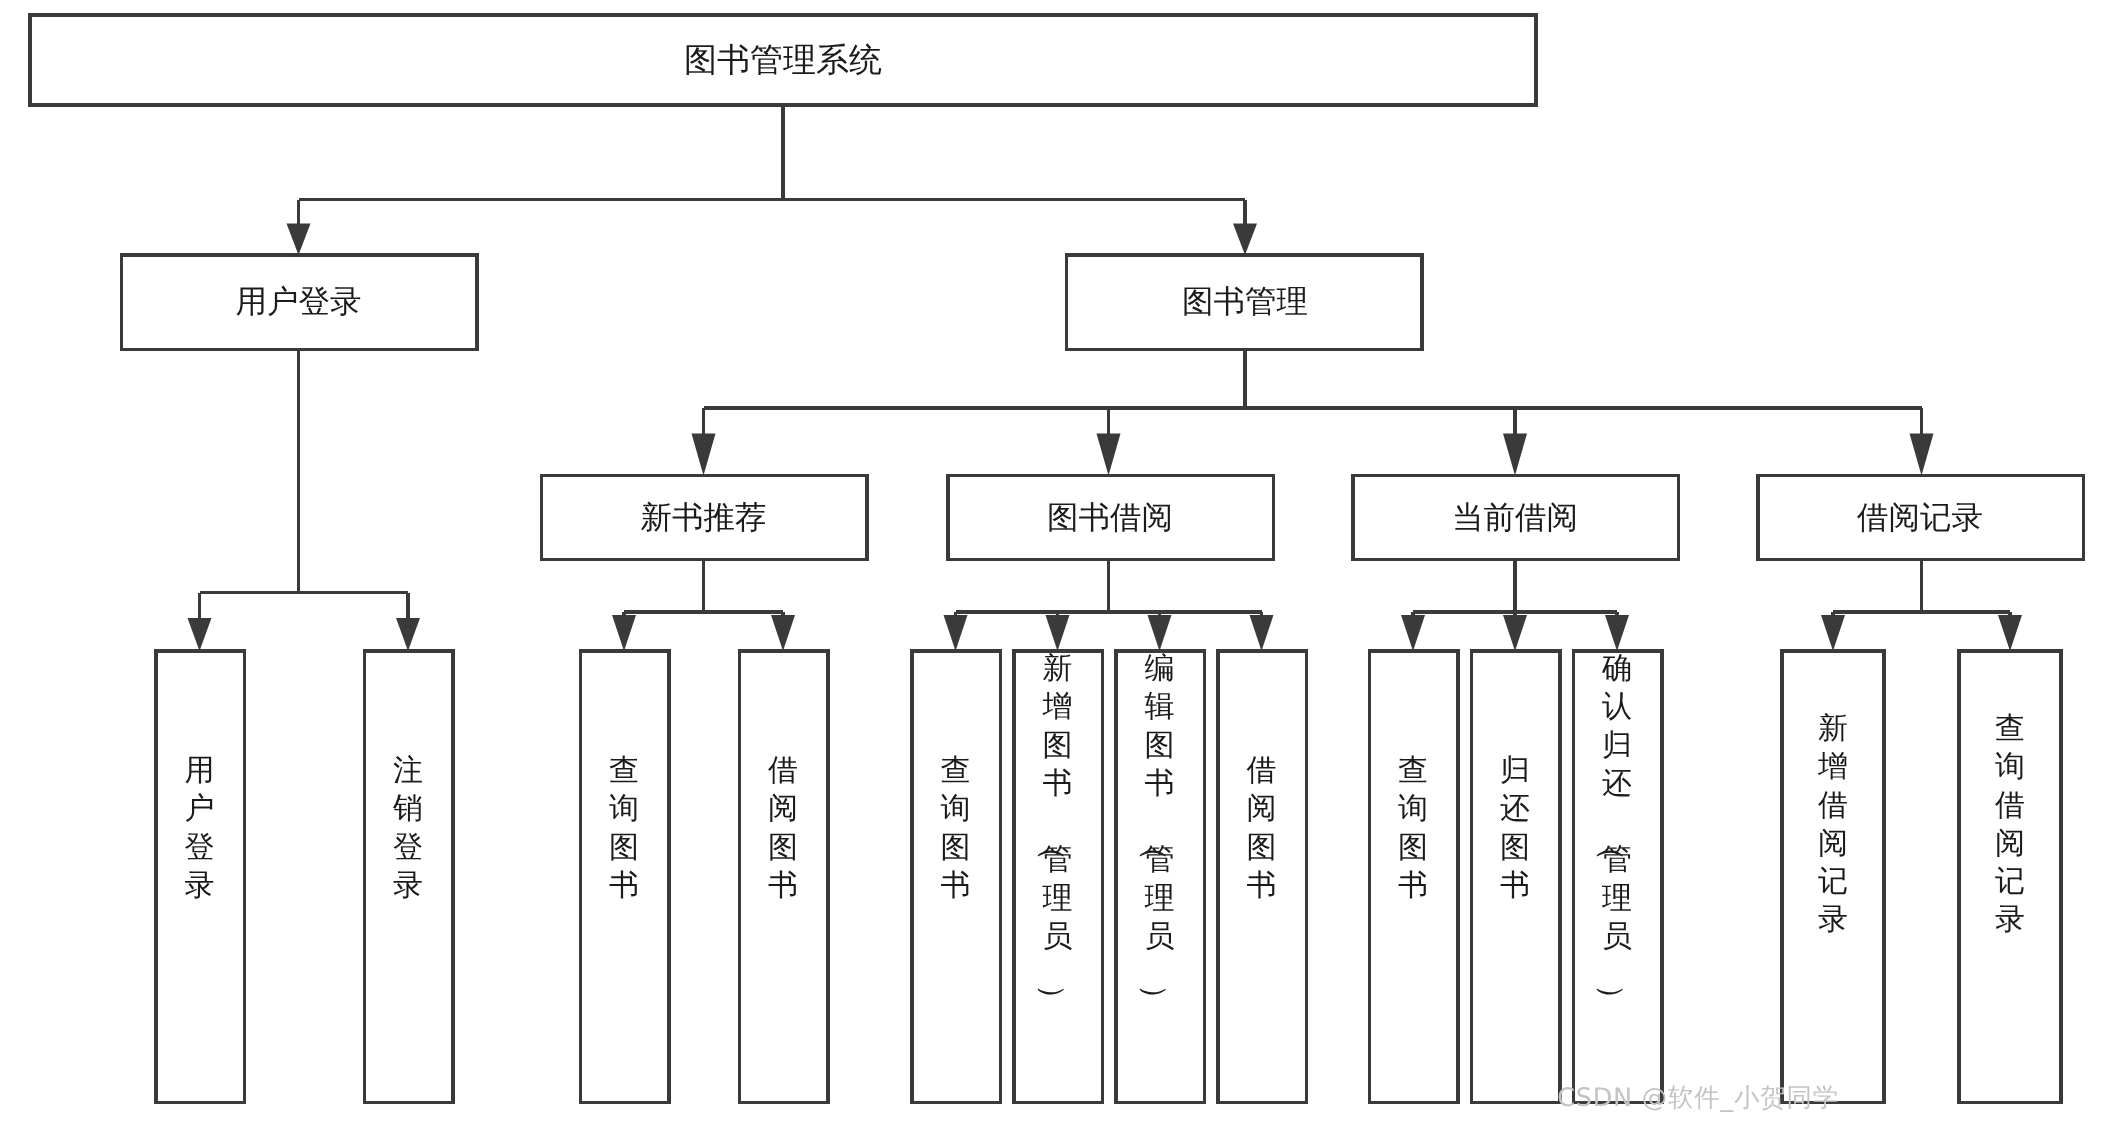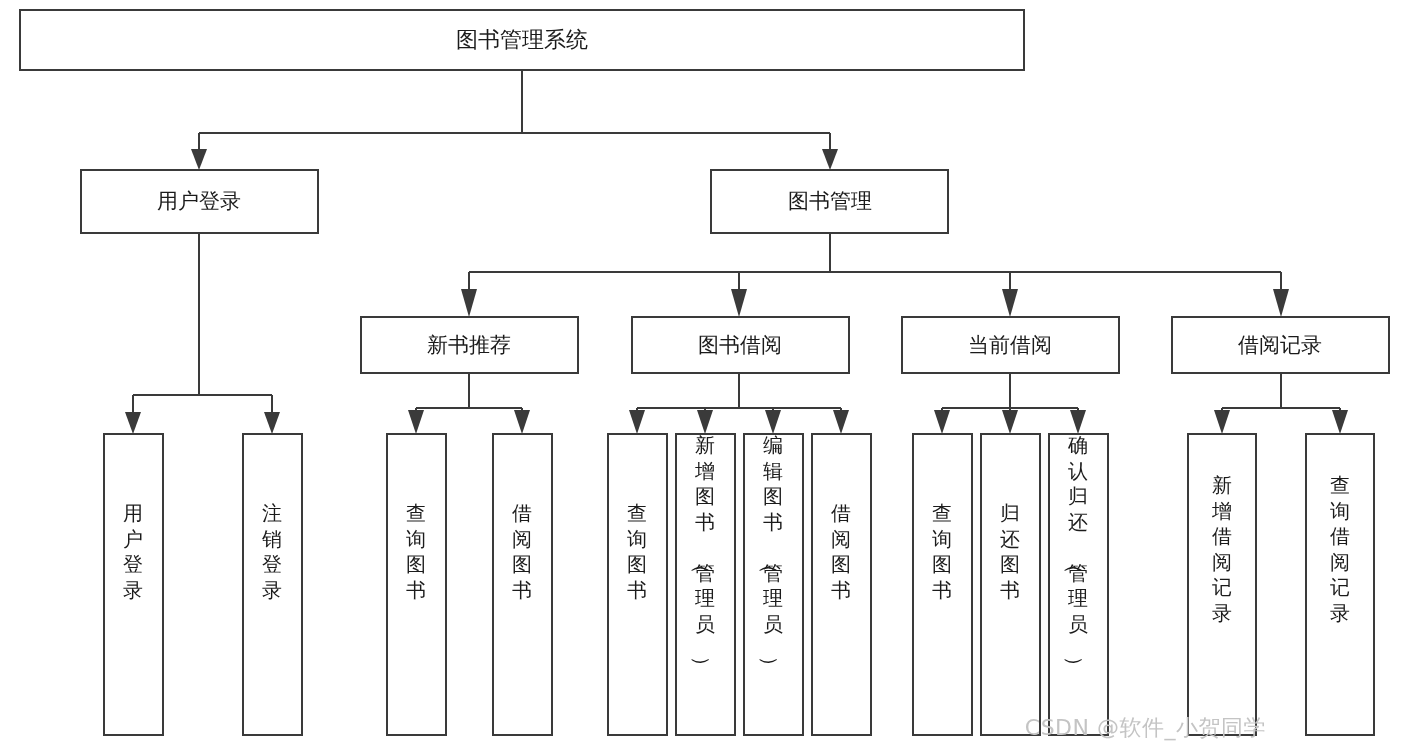--- a/index.html
+++ b/index.html
@@ -12,21 +12,20 @@
     width: 1405px;
     height: 747px;
     font-family: "DejaVu Sans", "Liberation Sans", sans-serif;
     overflow: hidden;
   }
   #diagram-root {
     position: relative;
     width: 1234px;
     height: 747px;
     background: #ffffff;
-    padding-left: 40px;
   }
   svg.diagram {
     position: absolute;
     top: 0; left: 0;
     width: 1405px;
     height: 747px;
     display: block;
   }
   .node-rect {
     fill: #ffffff;
@@ -58,21 +57,21 @@
     text-anchor: middle;
   }
   .title-label {
     font-size: 22px;
   }
   .watermark {
     position: absolute;
     right: 8px;
     bottom: 4px;
     font-family: "DejaVu Sans", "Liberation Sans", sans-serif;
-    font-size: 22px;
+    font-size: 17px;
     color: #c4c4c4;
     letter-spacing: 0.5px;
     white-space: nowrap;
     user-select: none;
   }
 </style>
 </head>
 <body>
 
 <div id="diagram-root">

